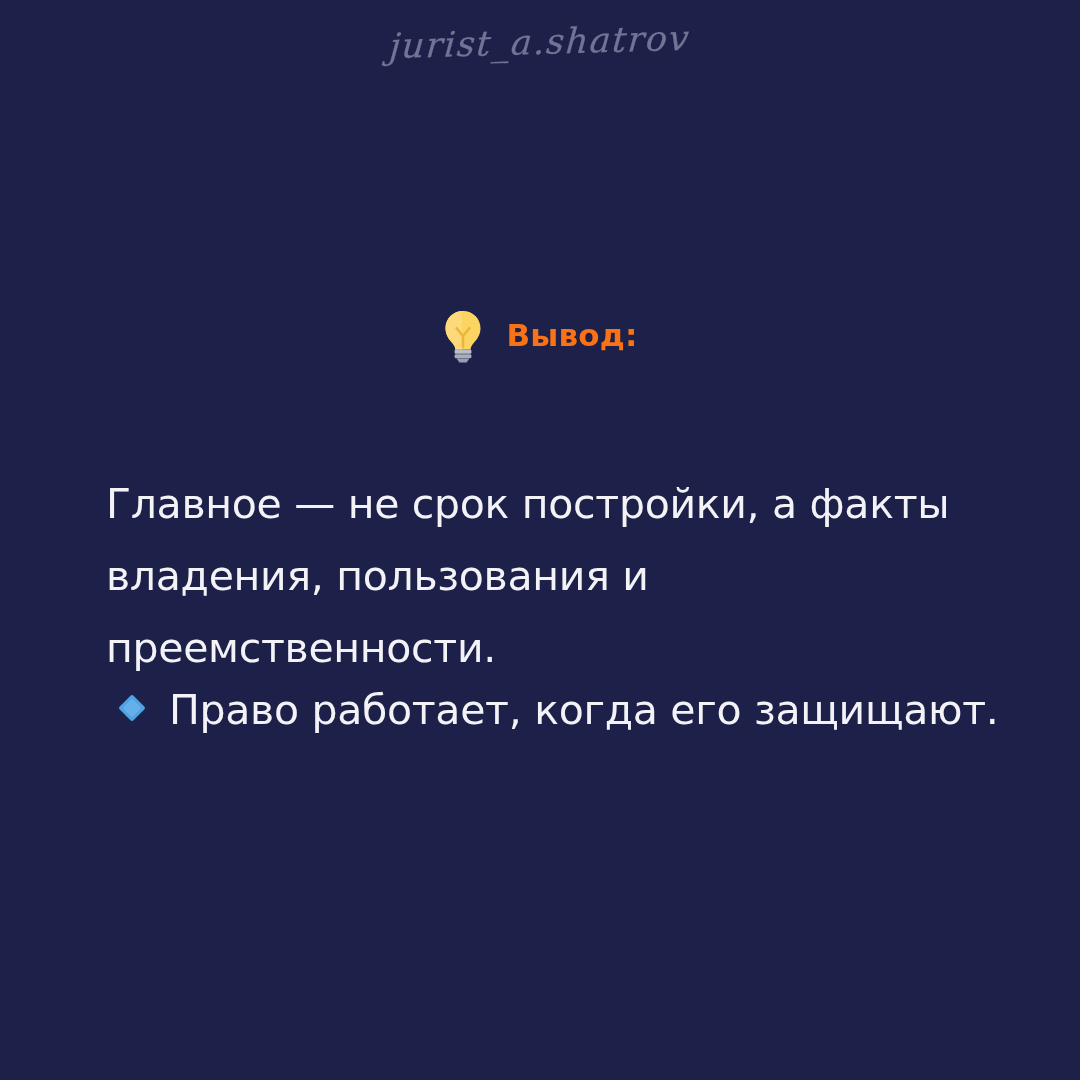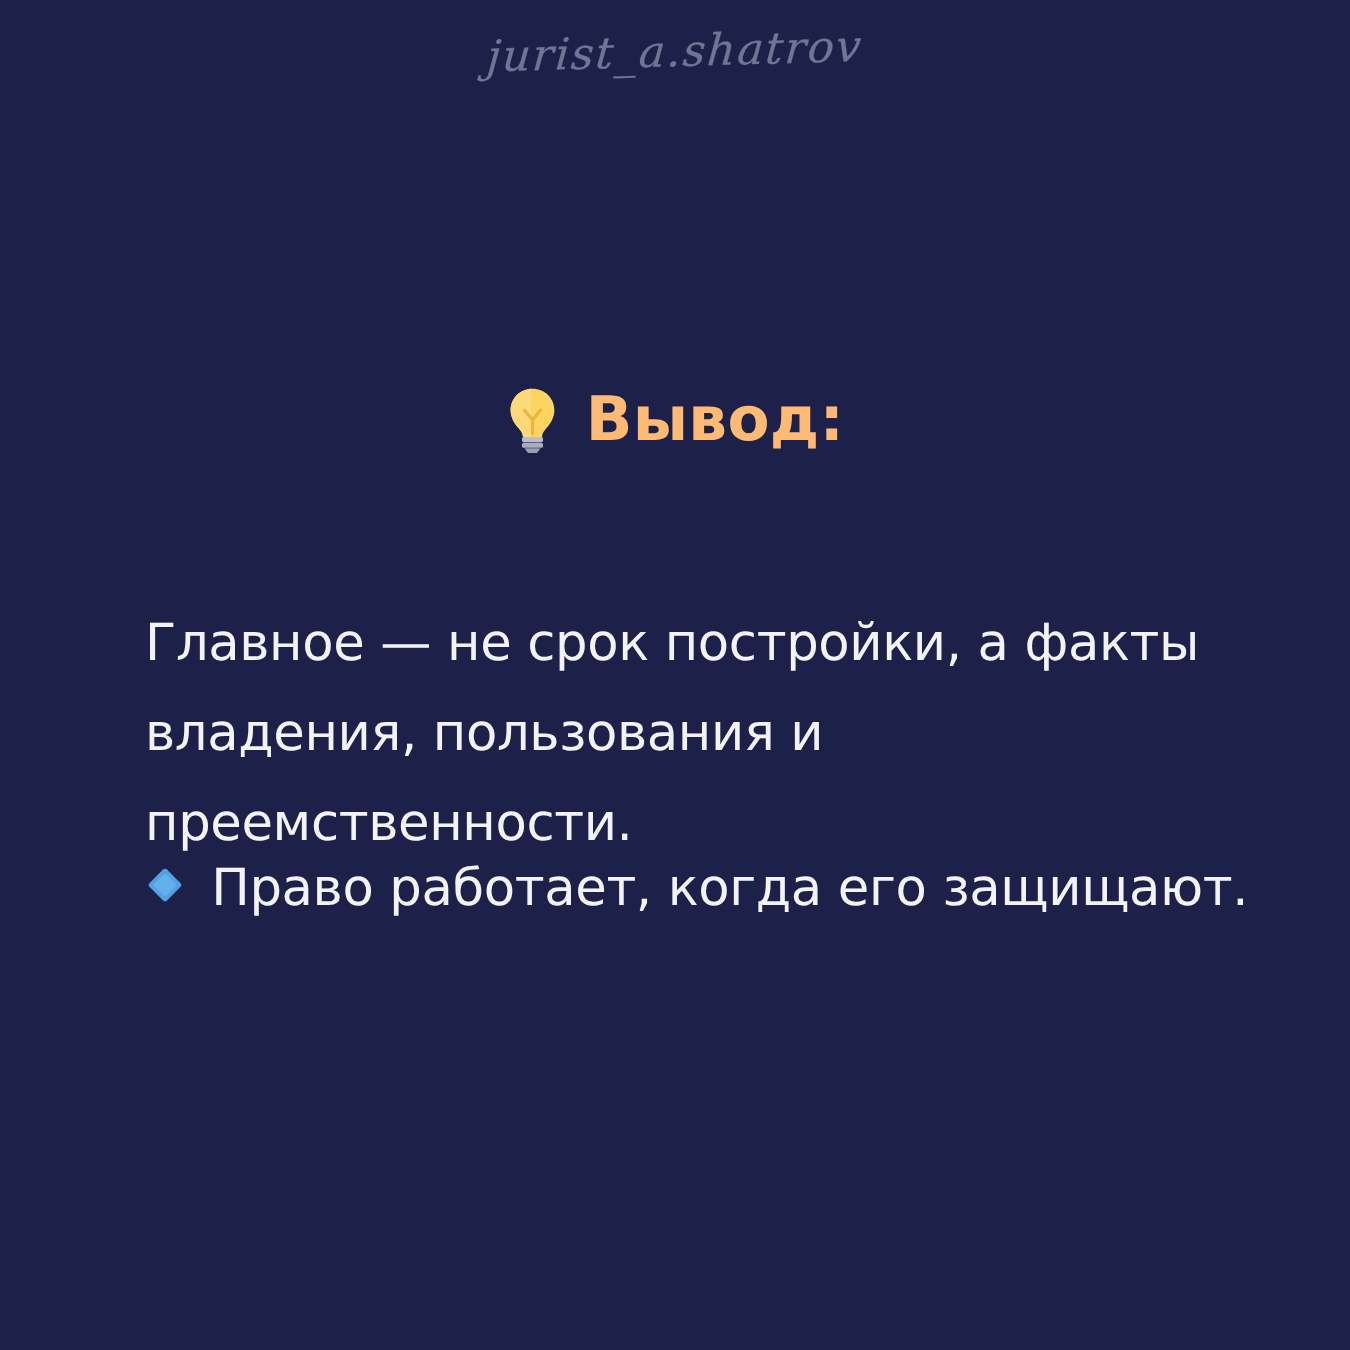--- a/index.html
+++ b/index.html
@@ -66,42 +66,42 @@
     width: 42px;
     height: 54px;
     flex: 0 0 auto;
     position: relative;
     top: 1px;
   }
 
   .heading-text {
     font-family: "DejaVu Sans", "Liberation Sans", sans-serif;
     font-weight: 700;
-    font-size: 49px;
+    font-size: 31px;
     line-height: 1;
-    color: #fdba74;
+    color: #f97316;
     letter-spacing: 0.2px;
   }
 
   
   .body-block {
     position: absolute;
     top: 468px;
     left: 106px;
     width: 900px;
   }
 
   .paragraph {
     font-family: "DejaVu Sans", "Liberation Sans", sans-serif;
     font-weight: 400;
     font-size: 41px;
     line-height: 72px;
     color: #f2f2f7;
     letter-spacing: -0.3px;
-    margin: 10px;
+    margin: 0;
     white-space: pre-wrap;
   }
 
   
   .bullet-row {
     position: absolute;
     top: 656px;
     left: 117px;
     display: flex;
     align-items: flex-start;

